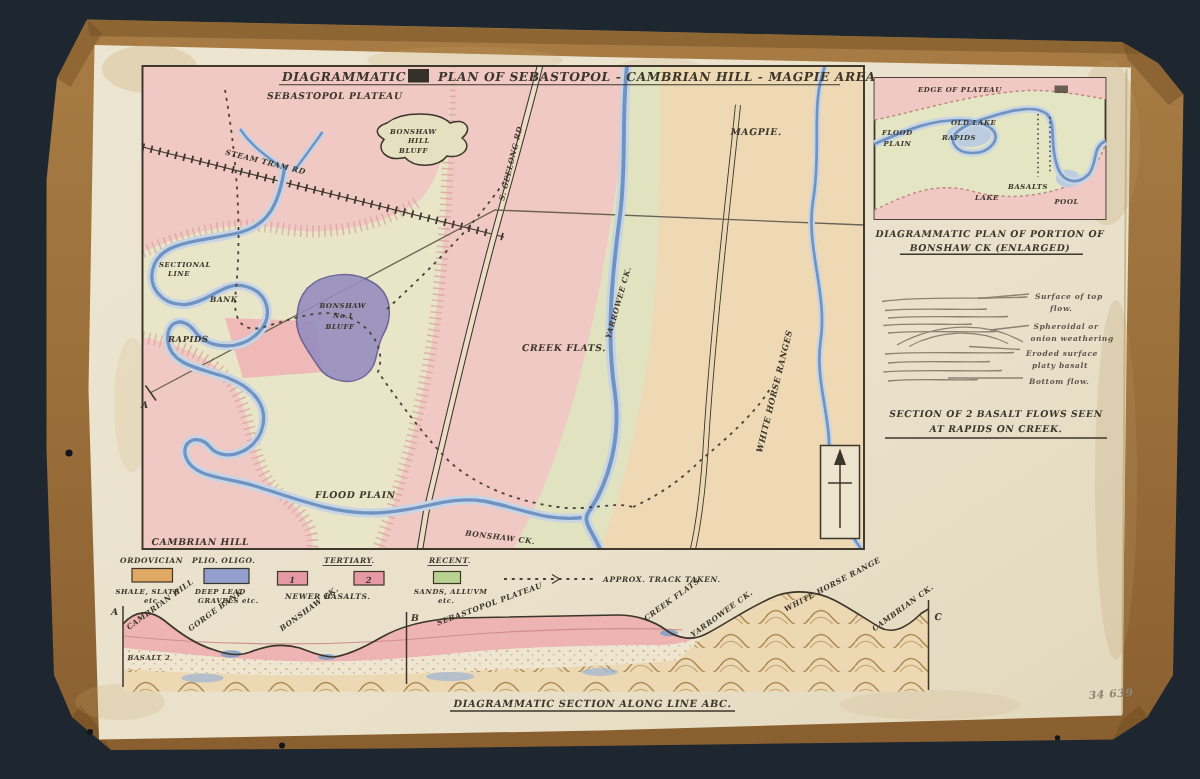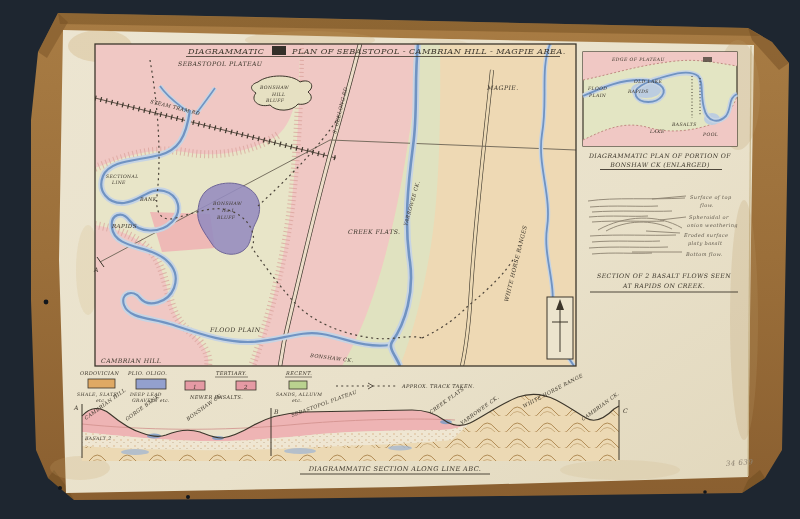--- a/index.html
+++ b/index.html
@@ -1,16 +1,16 @@
 <!DOCTYPE html>
 <html><head>
 <meta charset="utf-8">
 <style>
   html,body{margin:0;padding:0;background:#1f2831;}
-  .stage{position:relative;width:800px;height:519px;overflow:hidden;}
+  .stage{position:relative;width:800px;height:519px;overflow:hidden;font-weight:bold;}
   svg{display:block;}
   text{font-family:"DejaVu Serif", serif;font-style:italic;fill:#3c362b;}
   .hw{letter-spacing:.4px;}
   .t45{font-size:4.6px}.t5{font-size:5px}.t55{font-size:5.6px}.t6{font-size:6.2px}
   .t65{font-size:6.6px}.t7{font-size:7.2px}.t8{font-size:8.2px}
   .pencil{fill:#5d564a;}
   .faint{fill:#8f8574;}
   .mid{text-anchor:middle;}
 </style>
 </head>

